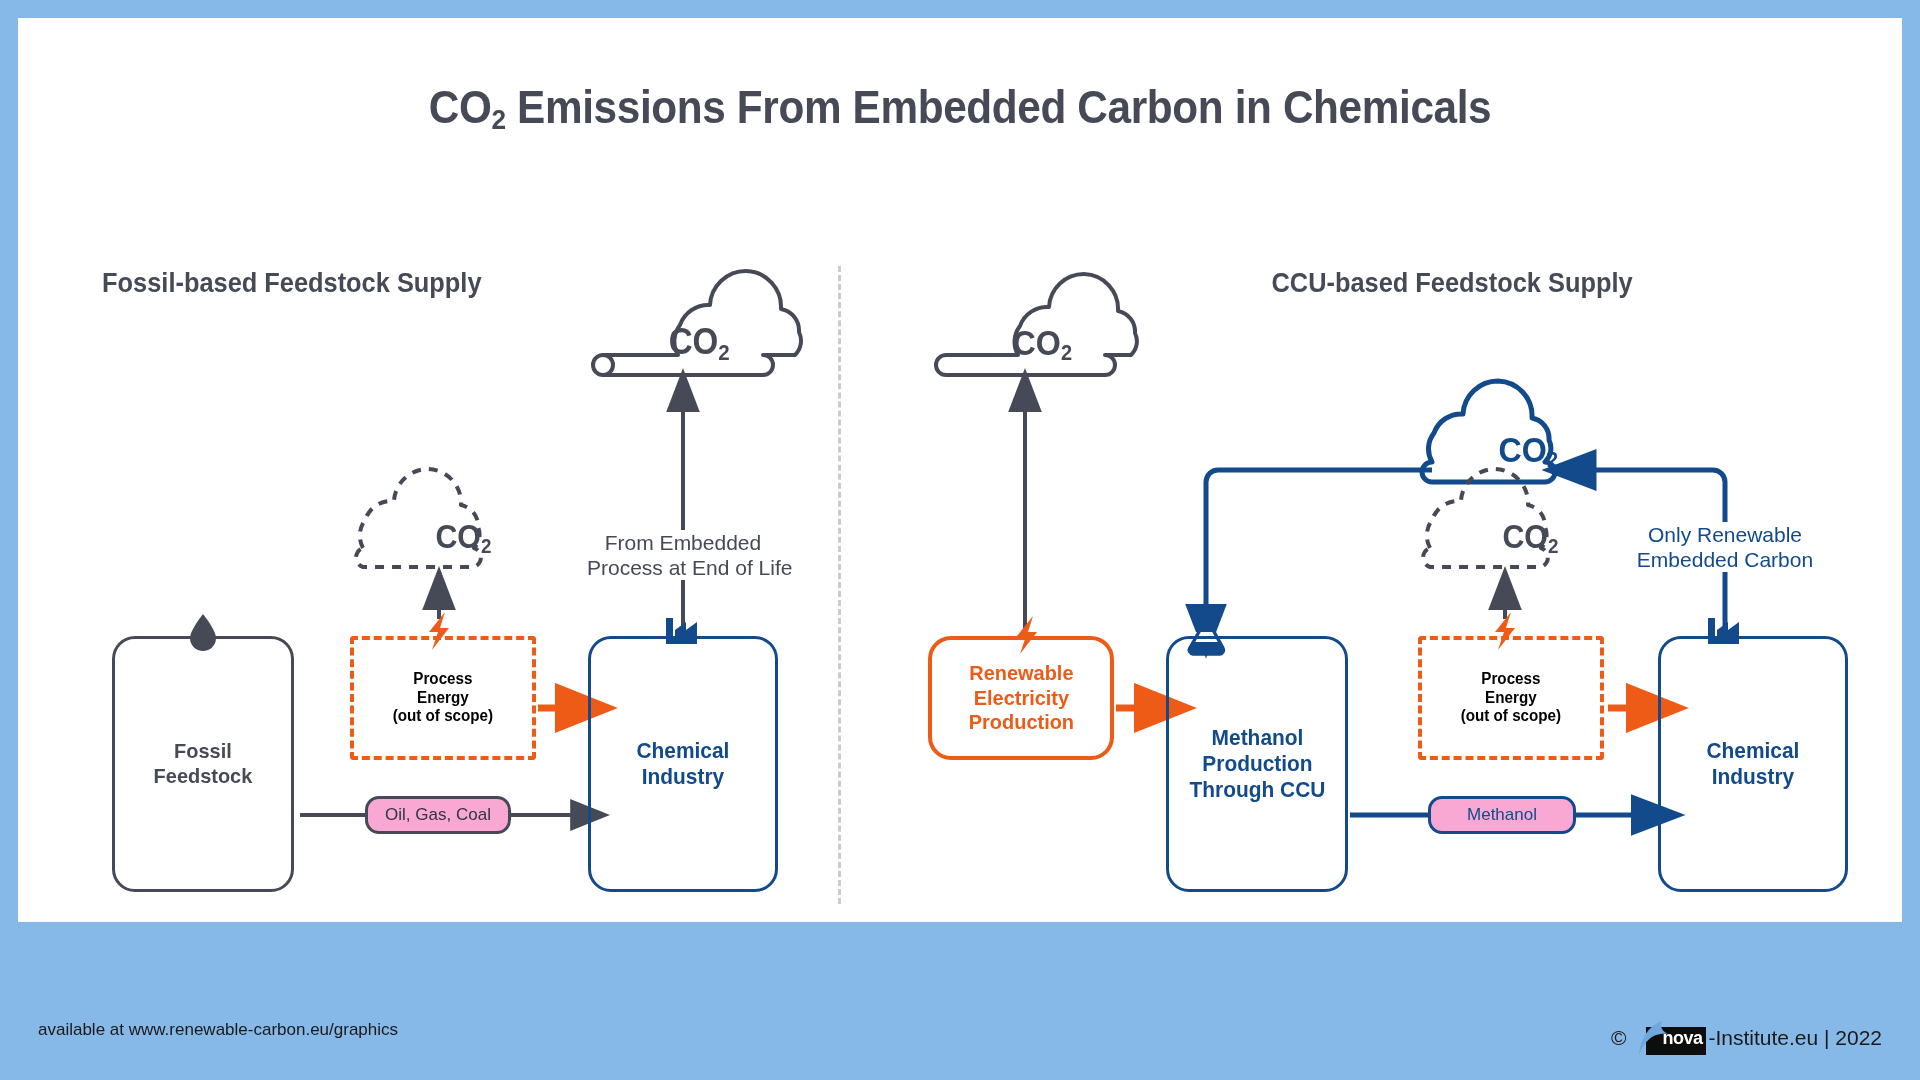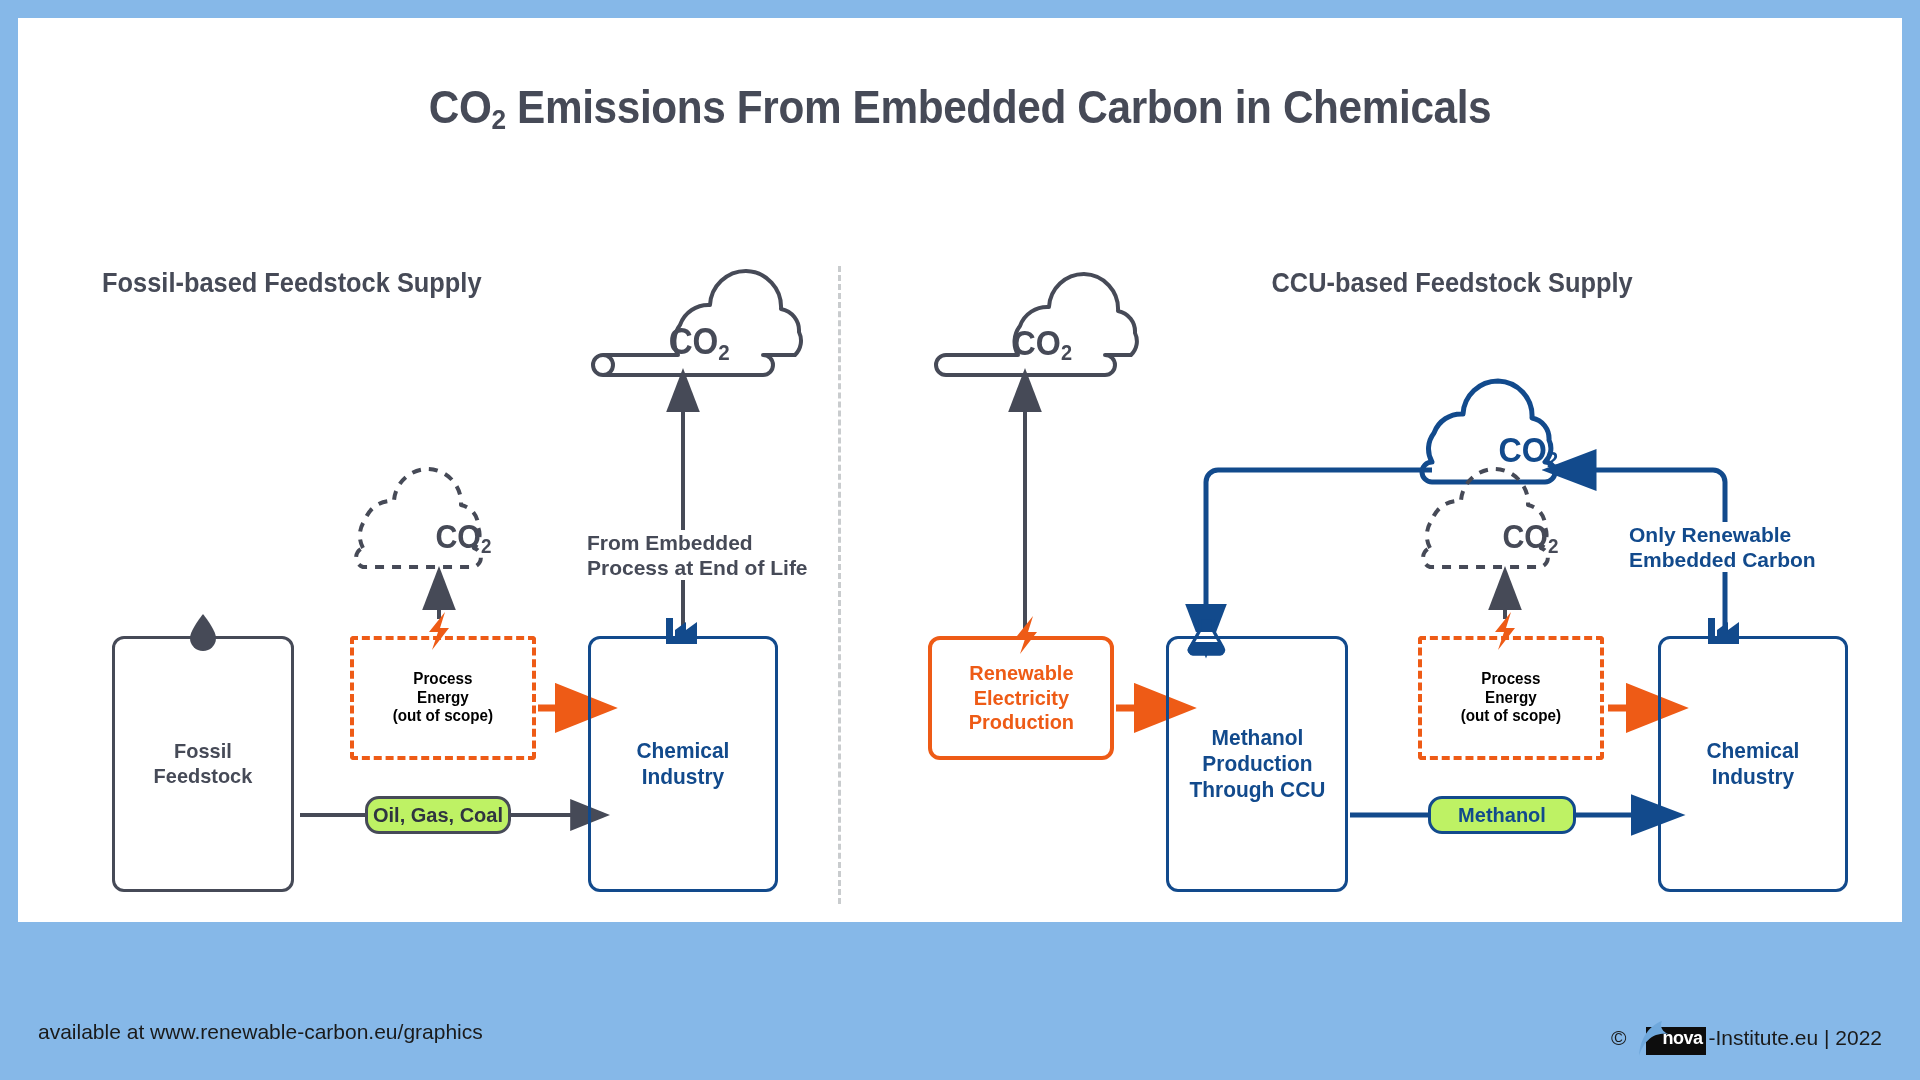--- a/index.html
+++ b/index.html
@@ -35,55 +35,55 @@
     font-family:"Liberation Sans Narrow","Liberation Sans",sans-serif;
     transform:scaleX(0.94);
     white-space:nowrap;
   }
   #sec-left{left:72px;top:250px;}
   #sec-right{left:1242px;top:250px;}
 
   
   .box{
     position:absolute;
-    border-radius:12px;
+    border-radius:23px;
     box-sizing:border-box;
     display:flex;align-items:center;justify-content:center;
     text-align:center;line-height:1.18;
     font-weight:bold;
     font-family:"Liberation Sans Narrow","Liberation Sans",sans-serif;
   }
   .box-gray{border:3px solid #464a57;color:#464a57;font-size:21px;}
   .box-blue{border:3px solid #124a8c;color:#124a8c;font-size:22px;}
   .box-orange-solid{border:4px solid #ee5b16;color:#ee5b16;font-size:21px;}
   .box-orange-dash{
     border:4px dashed #ee5b16;color:#000000;font-size:16px;
     border-radius:4px;
   }
   .box .txt{transform:scaleX(0.95);}
 
   
   .pill{
     position:absolute;
     border-radius:14px;
     box-sizing:border-box;
-    background:#bef264;
+    background:#f9a8d4;
     display:flex;align-items:center;justify-content:center;
-    font-size:20px;font-weight:bold;
+    font-size:17px;font-weight:normal;
     font-family:"Liberation Sans",sans-serif;
     white-space:nowrap;
   }
   .pill-gray{border:3px solid #464a57;color:#2f3440;}
   .pill-blue{border:3px solid #124a8c;color:#124a8c;}
 
   
   .lbl{
     position:absolute;
-    text-align:left;
-    font-weight:bold;line-height:1.2;
+    text-align:center;
+    font-weight:normal;line-height:1.2;
     font-family:"Liberation Sans Narrow","Liberation Sans",sans-serif;
     white-space:nowrap;
   }
   .lbl-gray{color:#464a57;font-size:21px;}
   .lbl-blue{color:#124a8c;font-size:21px;}
   .lbl .bg{background:#fff;padding:0 4px;display:inline-block;}
   .lbl sub{font-size:0.65em;vertical-align:-0.2em;}
 
   
   .cloud{position:absolute;}
@@ -99,21 +99,21 @@
   
   .divider{
     position:absolute;left:820px;top:248px;
     width:0;height:638px;
     border-left:3px dashed #c9ccce;
   }
 
   
   .footer-left{
     position:absolute;left:20px;top:1002px;
-    font-size:21px;color:#1a1a1a;
+    font-size:17px;color:#1a1a1a;
     font-family:"Liberation Sans",sans-serif;
   }
   .footer-right{
     position:absolute;right:20px;top:1000px;
     display:flex;align-items:center;
     font-size:21px;color:#1a1a1a;
     font-family:"Liberation Sans",sans-serif;
     white-space:nowrap;
   }
   .logo{

